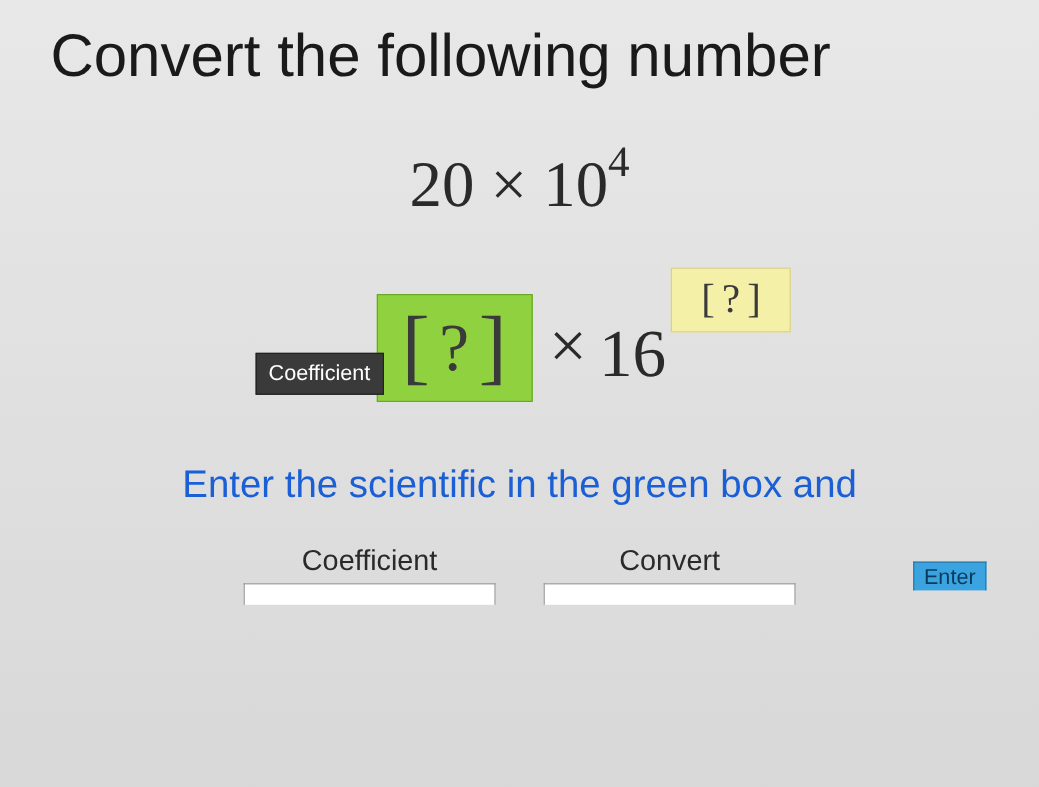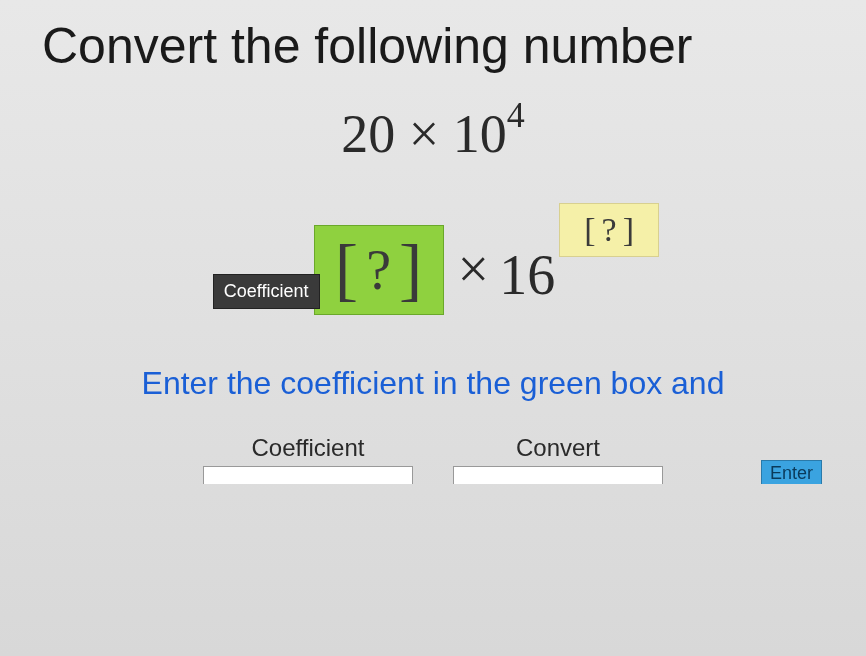--- a/index.html
+++ b/index.html
@@ -13,21 +13,21 @@
     }
     .title {
       padding: 18px 30px 0 42px;
       font-size: 50px;
       line-height: 1.15;
       color: #1a1a1a;
       font-weight: 400;
     }
     .problem-expr {
       text-align: center;
-      margin-top: 24px;
+      margin-top: 44px;
       font-size: 54px;
       color: #2a2a2a;
       font-family: 'Times New Roman', serif;
     }
     .problem-expr .sup {
       font-size: 36px;
       vertical-align: super;
       position: relative;
       top: -6px;
     }
@@ -132,21 +132,21 @@
     .input-field {
       width: 210px;
       height: 18px;
       background: #fff;
       border: 1px solid #999;
       border-bottom: none;
     }
     .enter-btn {
       position: absolute;
       right: 44px;
-      bottom: 0;
+      bottom: 12px;
       background: #3aa3e0;
       color: #0a3a5a;
       font-size: 18px;
       padding: 2px 8px 0 8px;
       border: 1px solid #2a7aaa;
       border-bottom: none;
     }
     .overlay-coeff {
       position: absolute;
       left: 0; right: 0; top: 0; bottom: 0;
@@ -178,21 +178,21 @@
   <div class="times-base">×</div>
   <div class="base-ten">16</div>
   <div class="exp-box">
     <span>[</span>
     <span style="margin:0 6px;">?</span>
     <span>]</span>
   </div>
 </div>
 
 <div class="instruction">
-  <span>Enter the coefficient in the green box  and</span><br>
+  <span>Enter the scientific in the green box  and</span><br>
 </div>
 
 <div class="input-row">
   <div class="input-group">
     <div class="input-label">Coefficient</div>
     <div class="input-field"></div>
   </div>
   <div class="input-group">
     <div class="input-label">Convert</div>
     <div class="input-field"></div>

